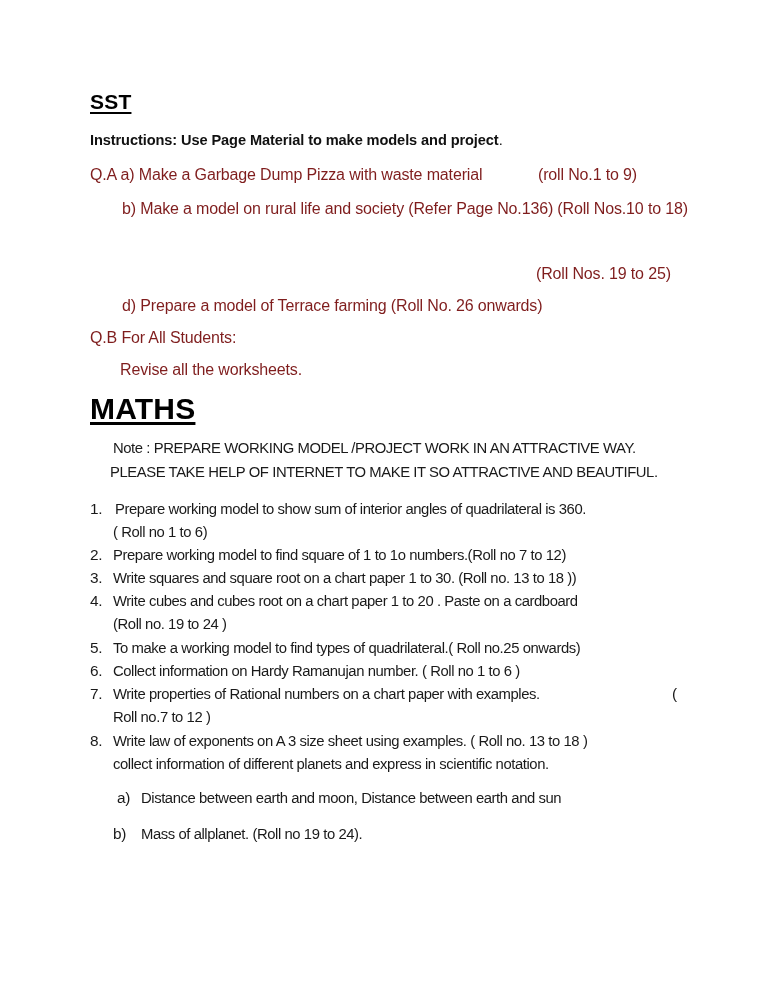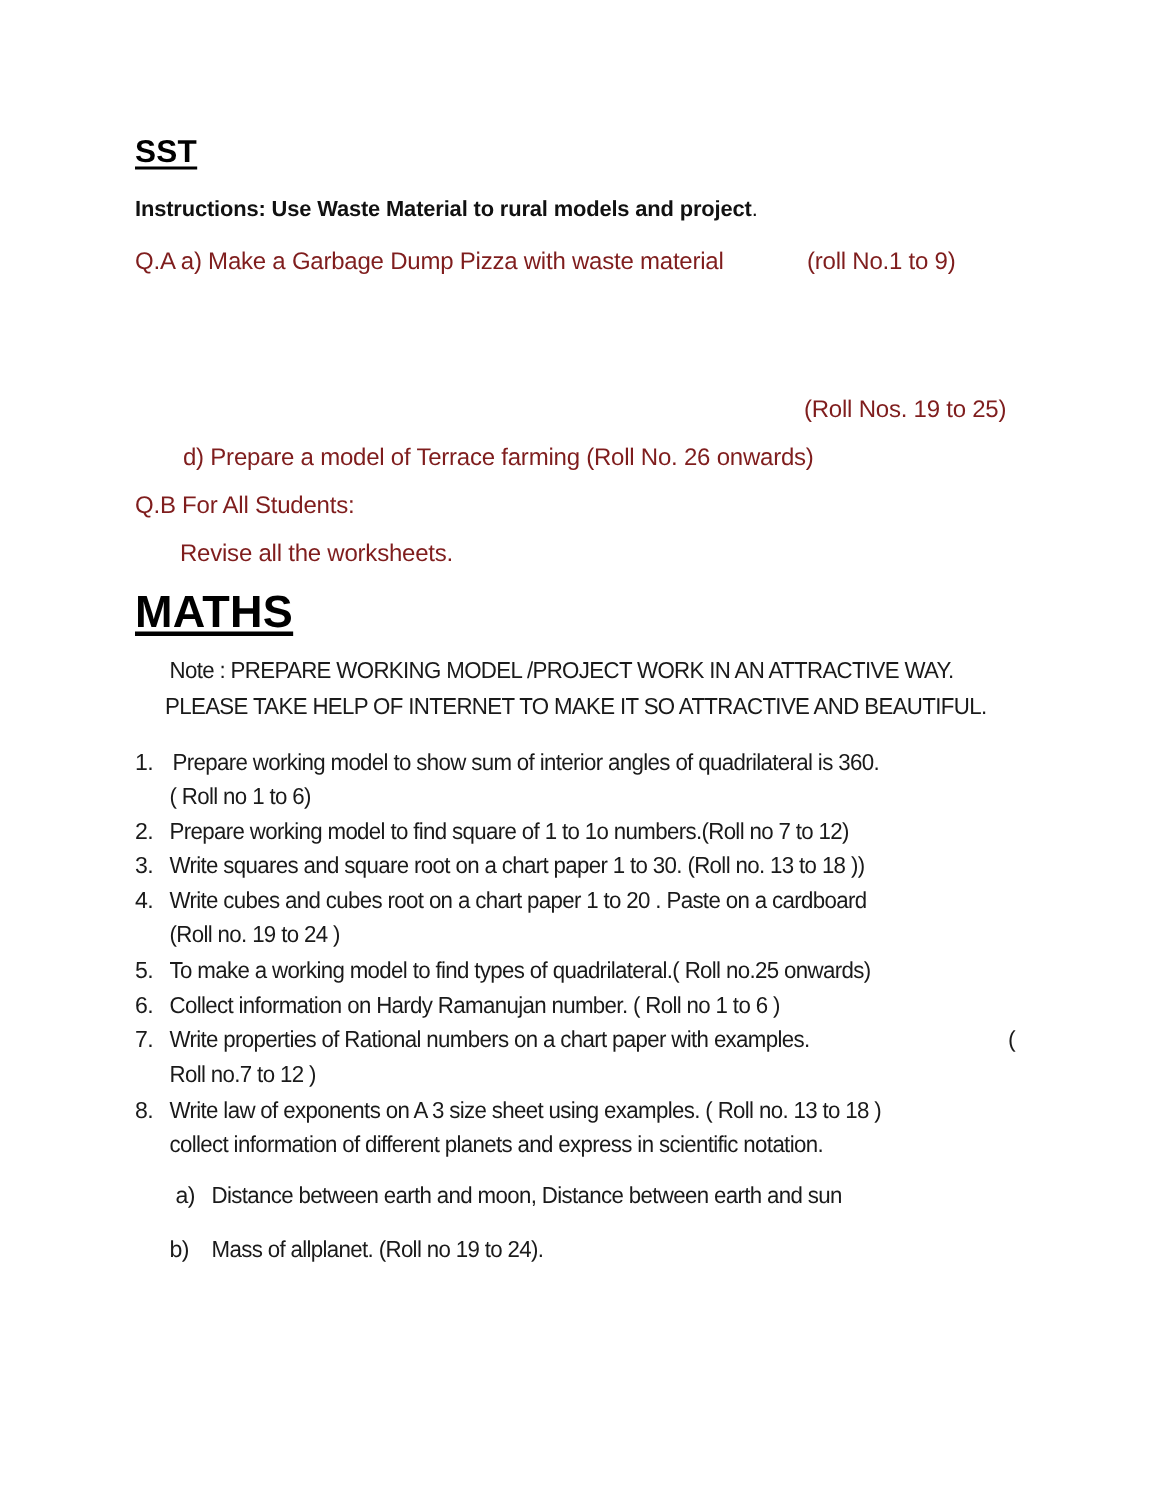--- a/index.html
+++ b/index.html
@@ -88,30 +88,33 @@
   }
 </style>
 </head>
 <body>
 
 <div class="page">
 
   <div class="heading-sst">SST</div>
 
   <div class="instructions">
-    <span>Instructions: Use Waste Material to rural models and project</span><span class="dot">.</span>
+    <span>Instructions: Use Page Material to make models and project</span><span class="dot">.</span>
   </div>
 
   <div class="sst-line" style="left:90px; top:166px;">
     <span>Q.A a) Make a Garbage Dump Pizza with waste material</span>
   </div>
   <div class="sst-line" style="left:538px; top:166px;">
     <span>(roll No.1 to 9)</span>
   </div>
 
+  <div class="sst-line" style="left:122px; top:200px;">
+    <span>b) Make a model on rural life and society (Refer Page No.136) (Roll Nos.10 to 18)</span>
+  </div>
 
 
   <div class="sst-line" style="left:536px; top:265px;">
     <span>(Roll Nos. 19 to 25)</span>
   </div>
 
   <div class="sst-line" style="left:122px; top:297px;">
     <span>d) Prepare a model of Terrace farming (Roll No. 26 onwards)</span>
   </div>
 

